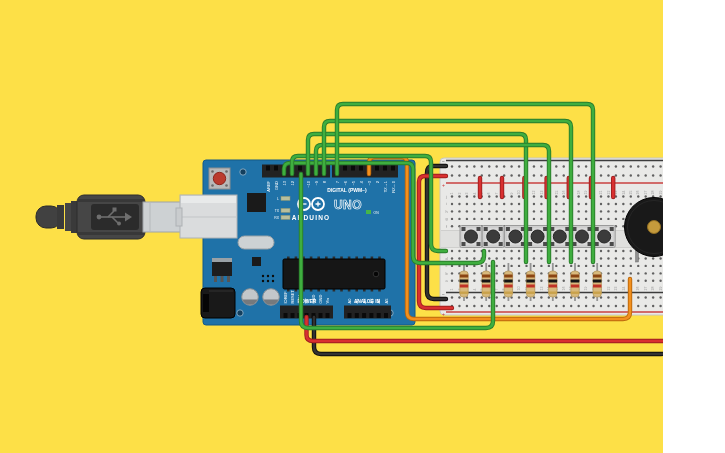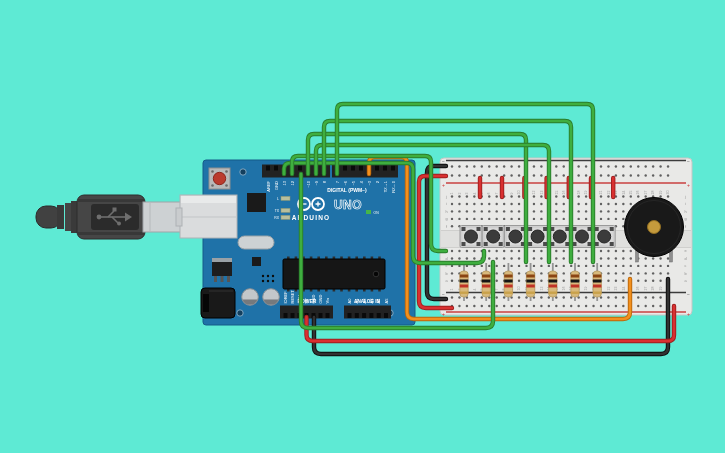--- a/index.html
+++ b/index.html
@@ -1,16 +1,16 @@
 <!DOCTYPE html>
 <html><head>
 <meta charset="utf-8">
 <style>
   html,body{margin:0;padding:0;background:#ffffff;}
-  #stage{position:relative;width:725px;height:453px;background:#5eead4;overflow:hidden;
+  #stage{position:relative;width:663px;height:453px;background:#fde047;overflow:hidden;
          font-family:"Liberation Sans", sans-serif;}
   svg text{font-family:"Liberation Sans", sans-serif;}
   .wcore,.wedge{fill:none;stroke-linecap:round;stroke-linejoin:round;}
   .wedge{stroke-width:4.4;}
   .wcore{stroke-width:2.6;}
 </style>
 </head>
 <body>
 
 <div id="stage">

